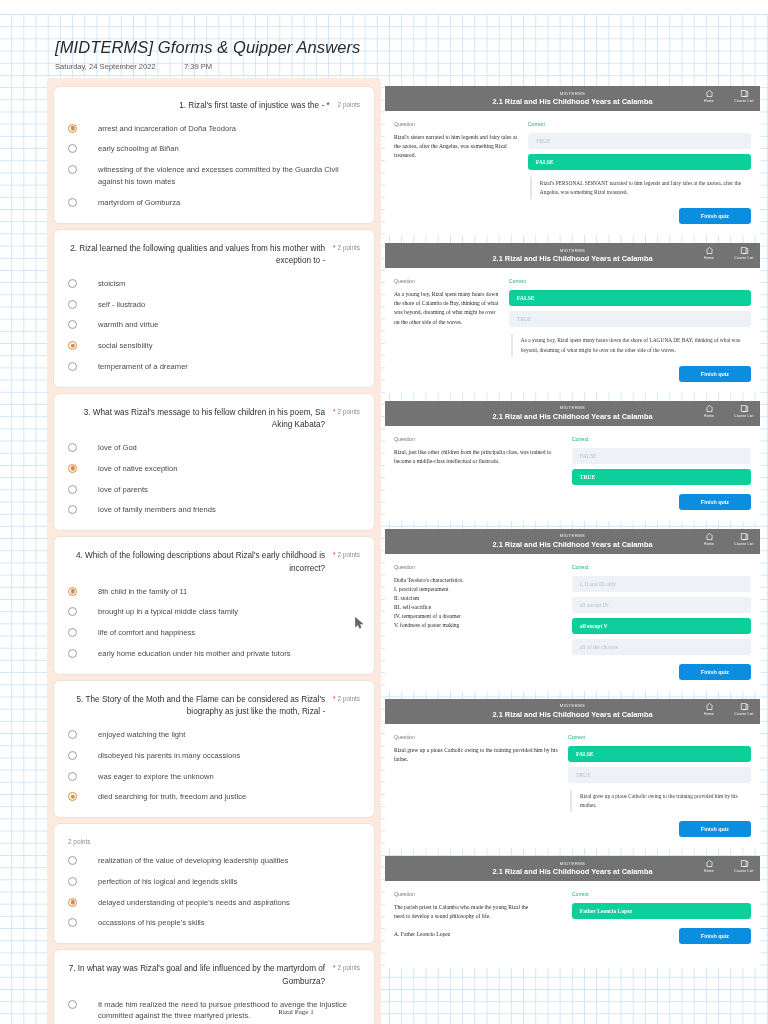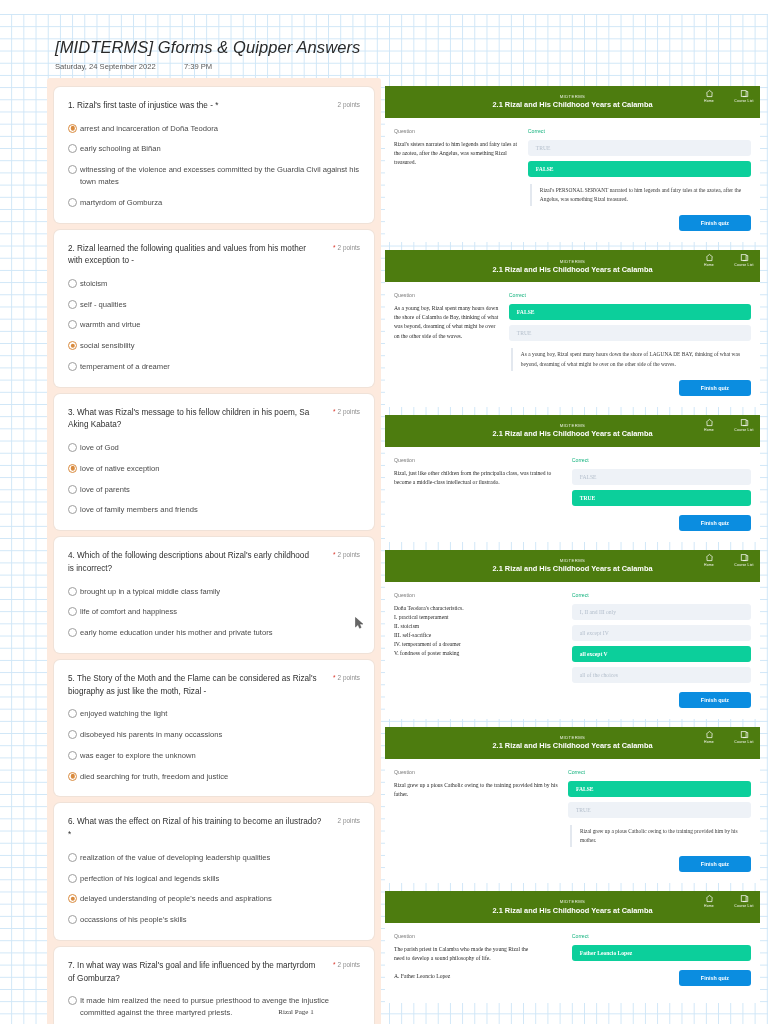--- a/index.html
+++ b/index.html
@@ -44,31 +44,31 @@
     padding:4px 0 4px 0;
   }
   .q-card{
     background:#ffffff;
     margin:5px 7px 7px 7px;
     border-radius:6px;
     padding:13px 14px 14px 14px;
     box-shadow:0 0 0 1px #f0e2d8;
   }
   .q-head{
-    display:flex; align-items:flex-start; justify-content:space-between; gap:16px;
+    display:flex; align-items:flex-start; justify-content:space-between; gap:8px;text-align:right;
   }
   .q-text{
     font-size:8.2px; color:#2f2f2f; line-height:1.55; flex:1 1 auto; font-weight:400;
   }
   .q-points{
     font-size:6.4px; color:#8d8d8d; white-space:nowrap; padding-top:1px; flex:0 0 auto;
   }
   .q-points .req{ color:#d93025; margin-right:2px; }
   .opts{ margin-top:10px; }
-  .opt{ display:flex; align-items:flex-start; gap:3px; margin:0 0 9px 0; }
+  .opt{ display:flex; align-items:flex-start; gap:21px; margin:0 0 9px 0; }
   .opt:last-child{ margin-bottom:0; }
   .radio{
     flex:0 0 auto; width:9px; height:9px; border-radius:50%;
     border:1px solid #9e9e9e; background:#fff; margin-top:1px;
     position:relative;
   }
   .radio.sel{ border-color:#d98b3f; }
   .radio.sel::after{
     content:""; position:absolute; left:50%; top:50%;
     width:4.4px; height:4.4px; border-radius:50%;
@@ -79,21 +79,21 @@
   
   #mouse-cursor{
     position:absolute; left:355px; top:617px; width:9px; height:12px;
     color:#555; font-size:11px; line-height:1;
   }
 
   
   #quipper-col{ position:absolute; left:385px; top:8px; width:375px; }
   .shot{ margin-bottom:8px; background:#fff; position:relative; overflow:hidden; }
   .shot-bar{
-    background:#4d7c0f; color:#fff; height:32px; position:relative;
+    background:#737373; color:#fff; height:25px; position:relative;
     display:flex; align-items:center; justify-content:center;
   }
   .bar-center{ text-align:center; line-height:1; }
   .bar-kicker{ font-size:4.2px; letter-spacing:.4px; opacity:.9; }
   .bar-title{ font-size:7.4px; font-weight:700; margin-top:2px; }
   .bar-icons{ position:absolute; right:4px; top:3px; display:flex; gap:11px; }
   .bar-ic{ width:24px; text-align:center; color:#fff; }
   .bar-ic svg{ display:block; margin:0 auto; }
   .bar-ic .ic-lbl{ font-size:3.4px; margin-top:1px; letter-spacing:.2px; }
   .shot-body{ display:flex; padding:10px 9px 11px 9px; gap:10px; background:#fff; }
@@ -174,21 +174,21 @@
           <div class="q-text">2. Rizal learned the following qualities and values from his mother with exception to -</div>
           <div class="q-points"><span class="req">*</span><span>2 points</span></div>
         </div>
         <div class="opts">
           <div class="opt">
             <span class="radio"></span>
             <span class="opt-label">stoicism</span>
           </div>
           <div class="opt">
             <span class="radio"></span>
-            <span class="opt-label">self - qualities</span>
+            <span class="opt-label">self - ilustrado</span>
           </div>
           <div class="opt">
             <span class="radio"></span>
             <span class="opt-label">warmth and virtue</span>
           </div>
           <div class="opt">
             <span class="radio sel"></span>
             <span class="opt-label">social sensibility</span>
           </div>
           <div class="opt">
@@ -221,20 +221,24 @@
           </div>
         </div>
       </div>
       <div class="q-card">
         <div class="q-head">
           <div class="q-text">4. Which of the following descriptions about Rizal's early childhood is incorrect?</div>
           <div class="q-points"><span class="req">*</span><span>2 points</span></div>
         </div>
         <div class="opts">
           <div class="opt">
+            <span class="radio sel"></span>
+            <span class="opt-label">8th child in the family of 11</span>
+          </div>
+          <div class="opt">
             <span class="radio"></span>
             <span class="opt-label">brought up in a typical middle class family</span>
           </div>
           <div class="opt">
             <span class="radio"></span>
             <span class="opt-label">life of comfort and happiness</span>
           </div>
           <div class="opt">
             <span class="radio"></span>
             <span class="opt-label">early home education under his mother and private tutors</span>
@@ -260,21 +264,20 @@
             <span class="opt-label">was eager to explore the unknown</span>
           </div>
           <div class="opt">
             <span class="radio sel"></span>
             <span class="opt-label">died searching for truth, freedom and justice</span>
           </div>
         </div>
       </div>
       <div class="q-card">
         <div class="q-head">
-          <div class="q-text">6. What was the effect on Rizal of his training to become an ilustrado? *</div>
           <div class="q-points"><span>2 points</span></div>
         </div>
         <div class="opts">
           <div class="opt">
             <span class="radio"></span>
             <span class="opt-label">realization of the value of developing leadership qualities</span>
           </div>
           <div class="opt">
             <span class="radio"></span>
             <span class="opt-label">perfection of his logical and legends skills</span>

